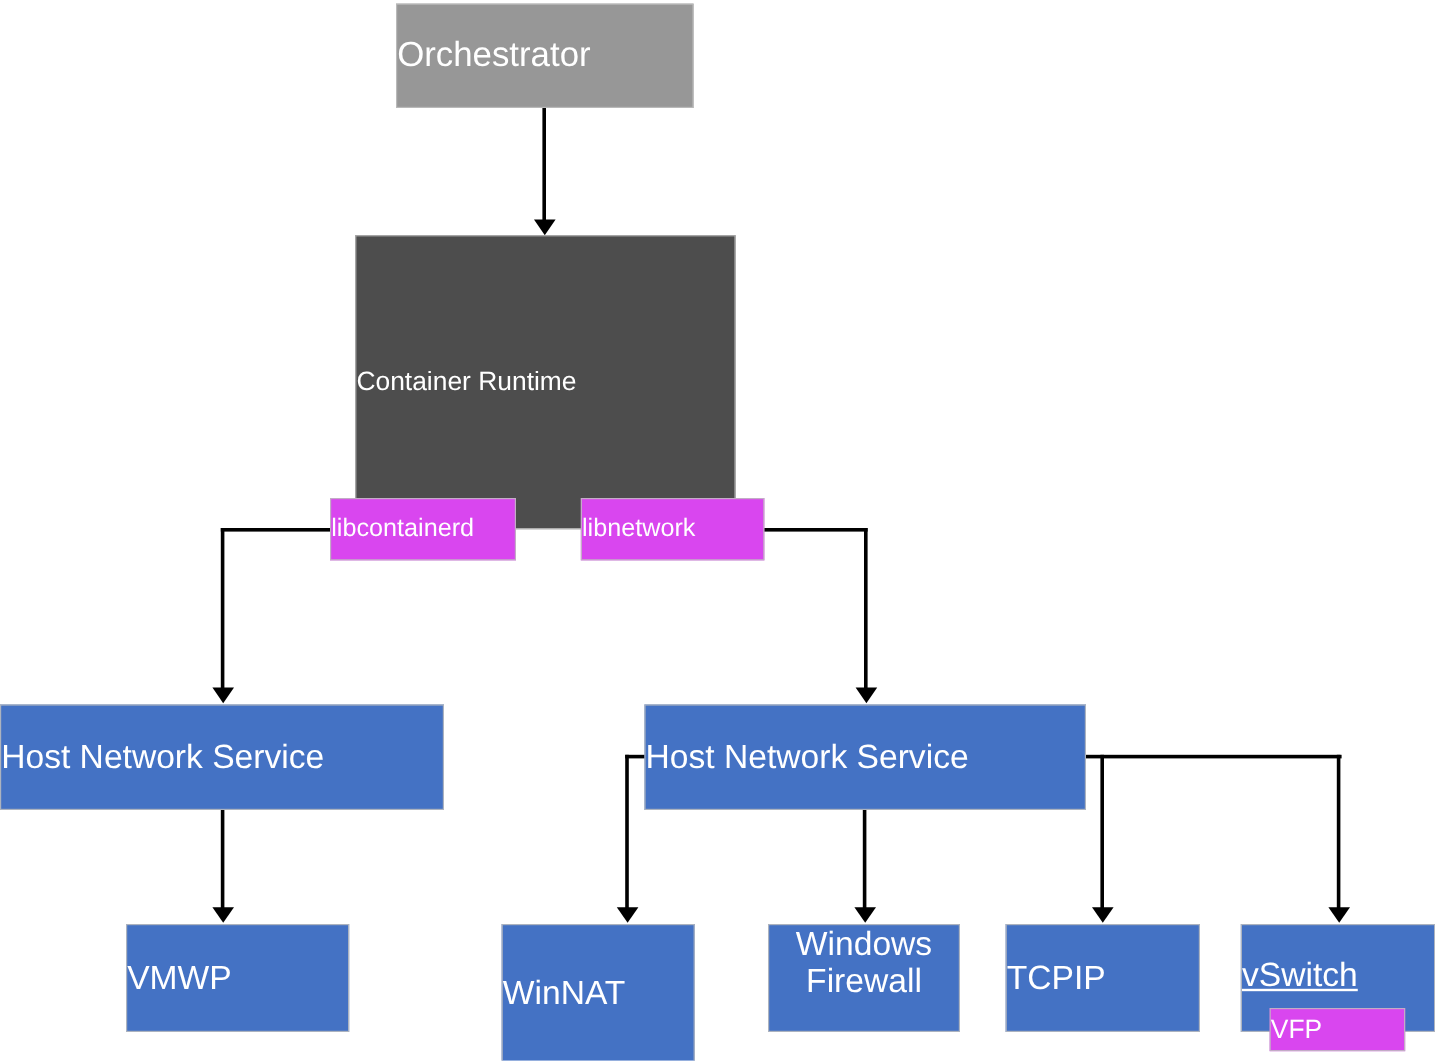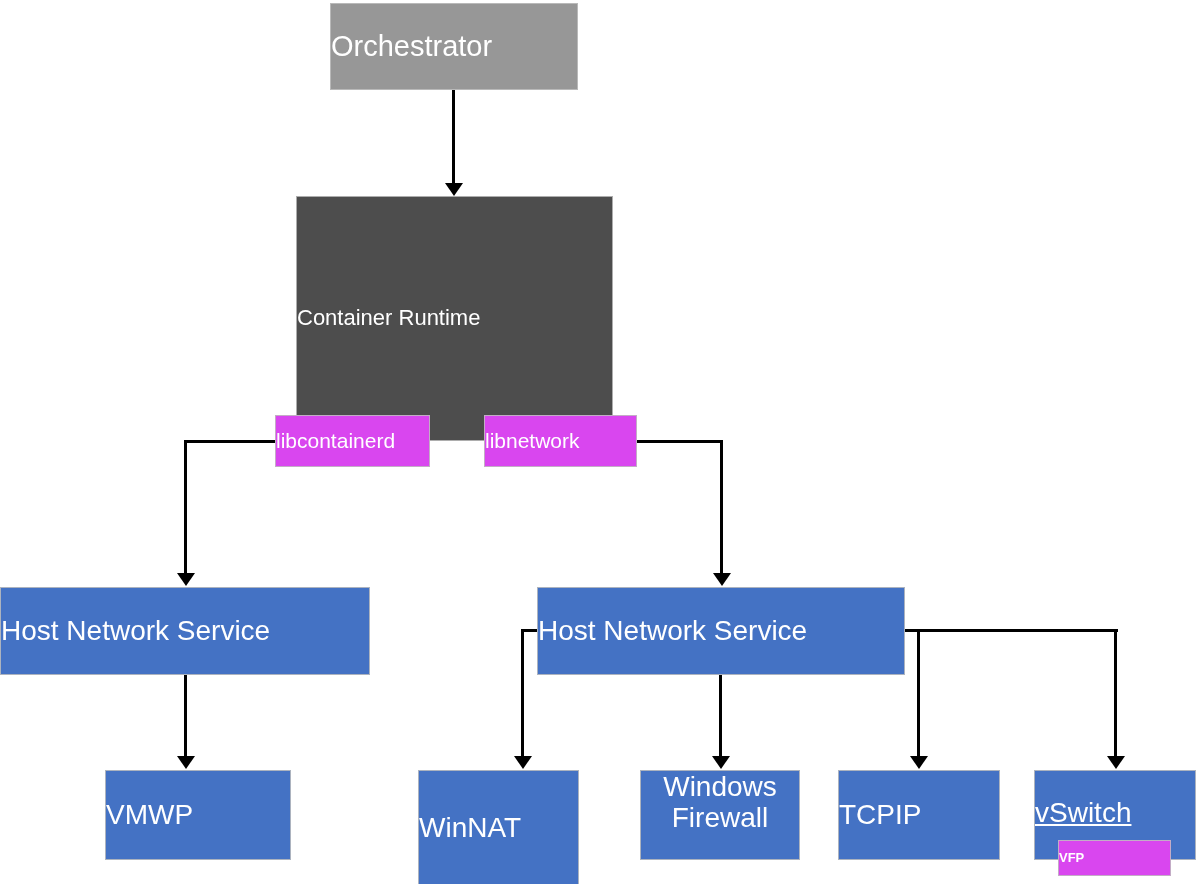--- a/index.html
+++ b/index.html
@@ -32,21 +32,21 @@
   }
   .node-gray      { background: #979797; }
   .node-darkgray  { background: #4d4d4d; }
   .node-blue      { background: #4472c4; }
   .node-orange    { background: #d946ef; }
 
   .t-xl  { font-size: 22px; }
   .t-lg  { font-size: 29px; }
   .t-md  { font-size: 28px; }
   .t-sm  { font-size: 21px; }
-  .t-xs  { font-size: 13px; font-weight: bold; }
+  .t-xs  { font-size: 22px; }
 
   
   .seg {
     position: absolute;
     background: #000000;
   }
   .seg-v { width: 3px; }
   .seg-h { height: 3px; }
 
   .arrowhead {

